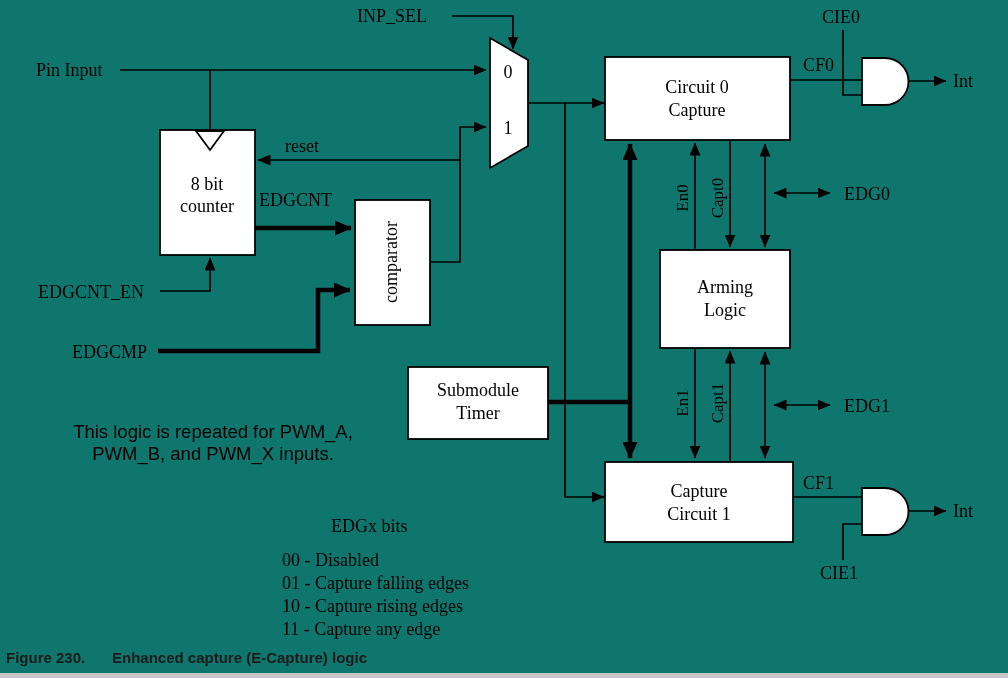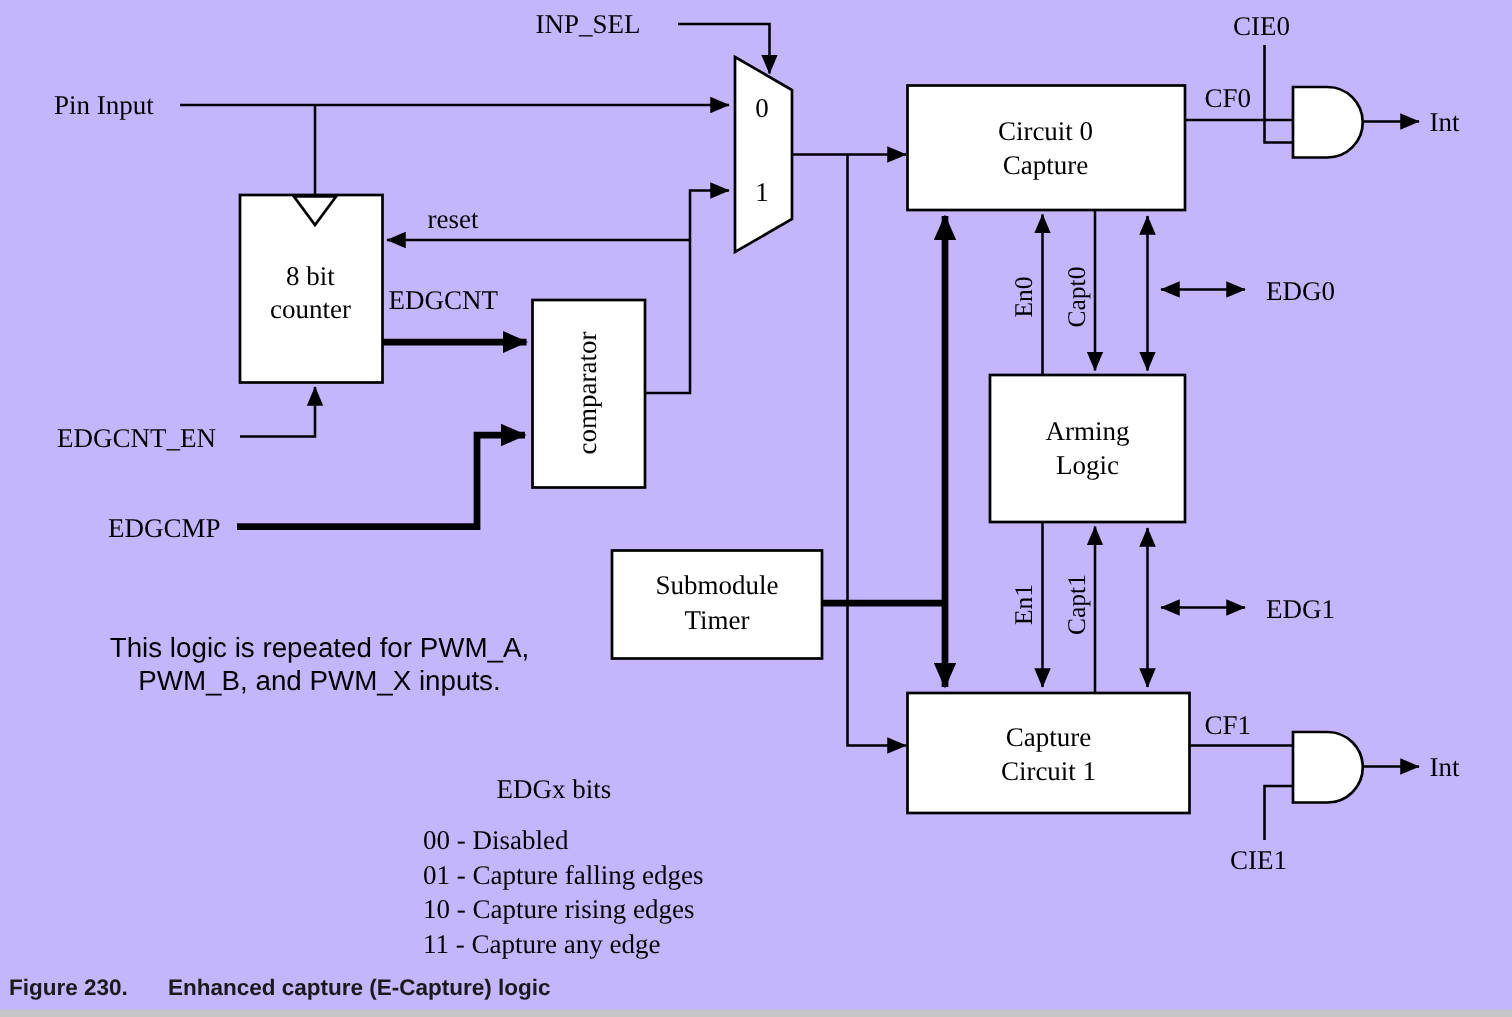--- a/index.html
+++ b/index.html
@@ -1,16 +1,16 @@
 <!DOCTYPE html>
 <html><head>
 <meta charset="utf-8">
 <style>
   html,body{margin:0;padding:0;background:#ffffff;}
-  .stage{position:relative;width:1008px;height:678px;background:#c4b5fd;overflow:hidden;}
+  .stage{position:relative;width:1008px;height:678px;background:#0f766e;overflow:hidden;}
   svg{display:block;}
   text{fill:#000;}
   .ser{font-family:"Liberation Serif","DejaVu Serif",serif;font-size:18px;}
   .san{font-family:"Liberation Sans","DejaVu Sans",sans-serif;font-size:18.5px;}
   .cap{font-family:"Liberation Sans","DejaVu Sans",sans-serif;font-size:15px;font-weight:700;fill:#1a1a1a;}
   .small{font-size:17px;}
   .wire{stroke:#000;fill:none;stroke-width:1.7px;}
   .wireT{stroke:#000;fill:none;stroke-width:4.5px;}
   .blk{fill:#ffffff;stroke:#000;stroke-width:1.8px;}
 </style>

